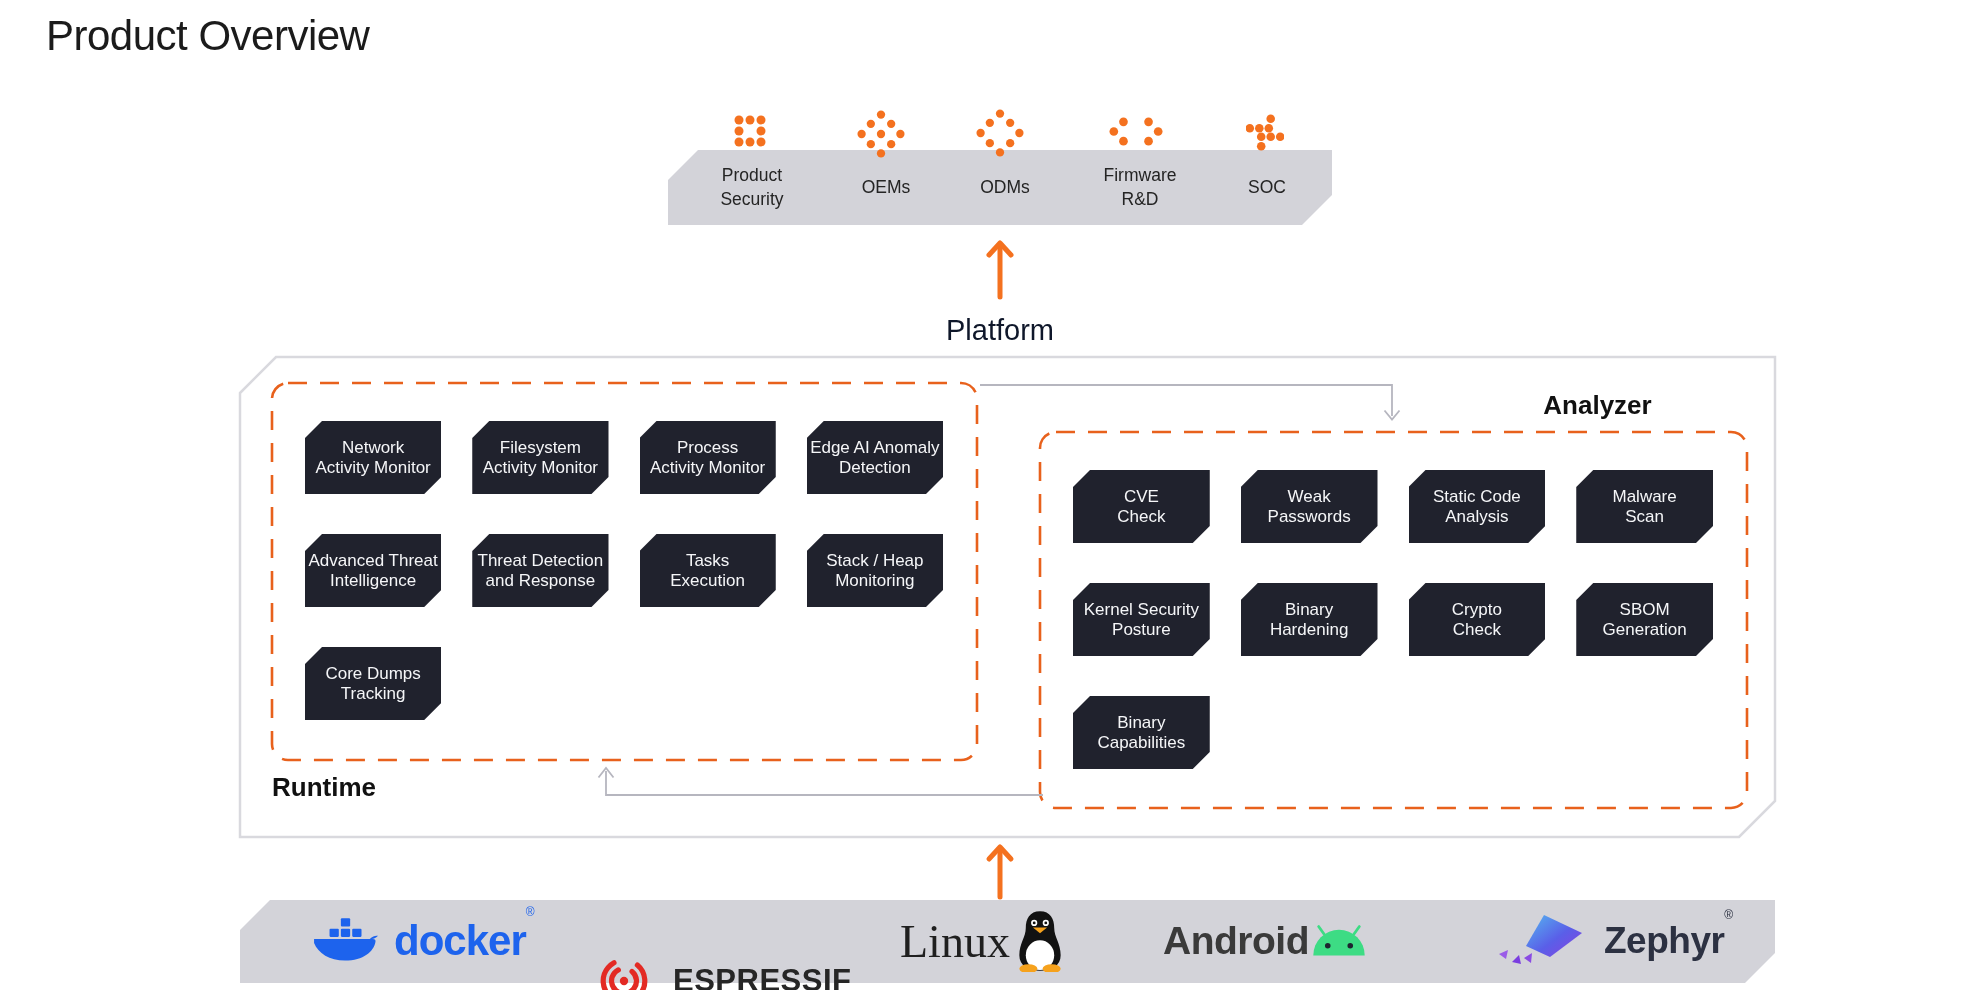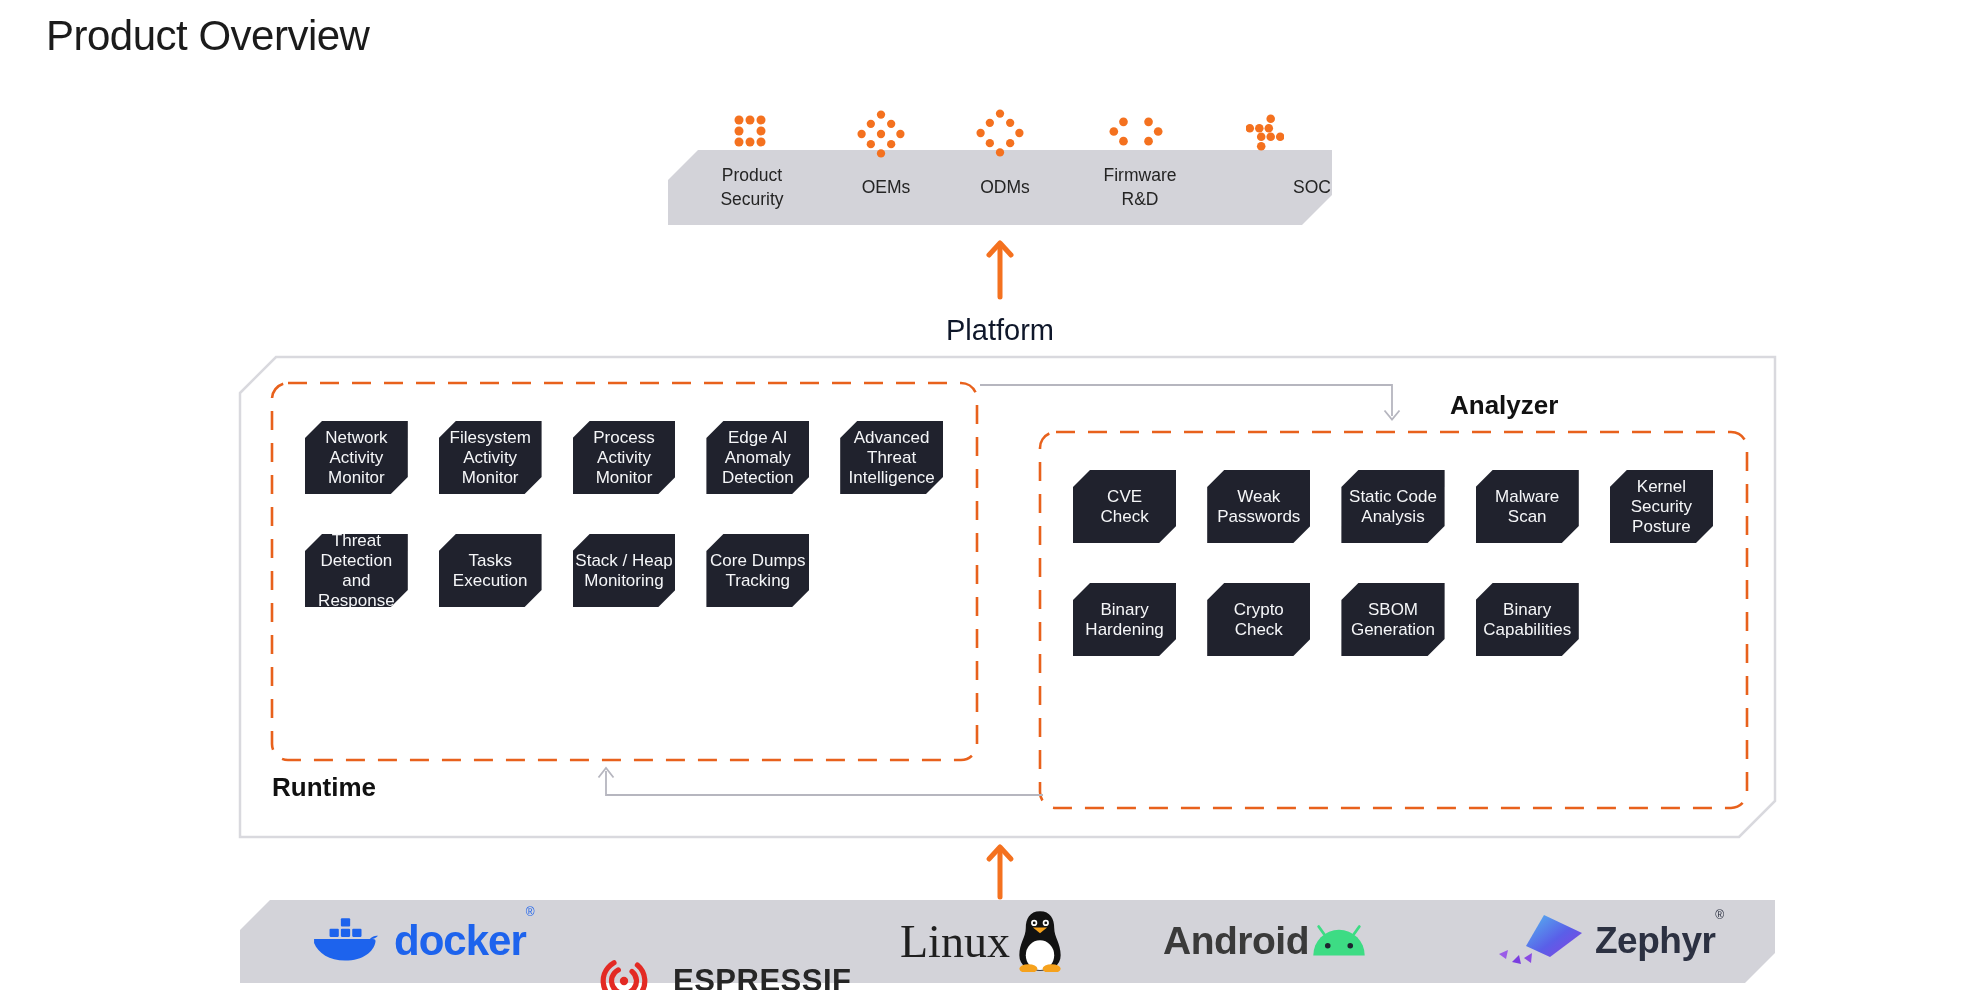--- a/index.html
+++ b/index.html
@@ -12,40 +12,40 @@
   #page-title{left:46px;top:12px;font-size:42px;font-weight:500;letter-spacing:-0.5px;color:#1b1b1b;}
 
   
   .banner-cell{position:absolute;top:150px;height:75px;width:104px;display:flex;align-items:center;justify-content:center;text-align:center;font-size:17.5px;line-height:1.32;color:#242424;}
 
   
   .dot-icon{position:absolute;}
 
   #platform-label{left:900px;top:314px;width:200px;text-align:center;font-size:29px;font-weight:500;color:#0f172a;}
 
-  #analyzer-label{left:1450px;top:390px;width:295px;text-align:left;font-size:26px;font-weight:600;color:#111;}
+  #analyzer-label{left:1450px;top:390px;width:295px;text-align:center;font-size:26px;font-weight:600;color:#111;}
   #runtime-label{left:272px;top:772px;font-size:26px;font-weight:600;color:#111;}
 
-  .grid{position:absolute;display:grid;grid-template-columns:repeat(5,1fr);grid-template-rows:repeat(3,73px);column-gap:31px;row-gap:40px;}
+  .grid{position:absolute;display:grid;grid-template-columns:repeat(4,1fr);grid-template-rows:repeat(3,73px);column-gap:31px;row-gap:40px;}
   #runtime-grid{left:305px;top:421px;width:638px;height:299px;}
   #analyzer-grid{left:1073px;top:470px;width:640px;height:299px;}
   .feature-box{background:#20222D;color:#f5f6f8;display:flex;flex-direction:column;align-items:center;justify-content:center;text-align:center;font-size:17px;line-height:20px;clip-path:polygon(17px 0,100% 0,100% calc(100% - 17px),calc(100% - 17px) 100%,0 100%,0 17px);}
 
   
   .logo{position:absolute;display:flex;align-items:center;}
   #logo-docker{left:312px;top:904px;height:74px;gap:16px;}
   #logo-docker .wordmark{font-size:42px;font-weight:700;letter-spacing:-1px;color:#1D63ED;}
   #logo-espressif{left:598px;top:948px;height:66px;gap:23px;}
   #logo-espressif .wordmark{font-size:31px;font-weight:700;letter-spacing:0.5px;color:#262626;}
   #logo-linux{left:900px;top:902px;height:78px;gap:4px;}
   #logo-linux .wordmark{font-family:"Liberation Serif",serif;font-size:46px;color:#1f1f1f;}
   #logo-android{left:1163px;top:908px;height:66px;gap:0;}
   #logo-android .wordmark{font-size:39px;font-weight:600;letter-spacing:-0.5px;color:#3a3a3a;}
   #logo-zephyr{left:1496px;top:906px;height:70px;gap:9px;}
-  #logo-zephyr .wordmark{font-size:37px;font-weight:700;letter-spacing:-0.5px;color:#2C3142;}
+  #logo-zephyr .wordmark{font-size:37px;font-weight:700;letter-spacing:-0.5px;color:#2C3142;margin-left:9px;}
   .reg{font-size:12px;vertical-align:top;position:relative;top:-12px;font-weight:400;}
 </style>
 </head>
 <body>
 
 <div id="stage">
 
   <svg id="bg" viewBox="0 0 1970 990">
 
     <polygon points="668,180 698,150 1332,150 1332,195 1302,225 668,225" fill="#D3D3D9"></polygon>
@@ -138,21 +138,21 @@
         <circle cx="26" cy="25" r="4.5"></circle>
         <circle cx="36" cy="25" r="4.5"></circle>
       <circle cx="16" cy="35" r="4.5"></circle>
     </g>
   </svg>
 
   <div class="banner-cell" style="left:700px">Product Security</div>
   <div class="banner-cell" style="left:834px">OEMs</div>
   <div class="banner-cell" style="left:953px">ODMs</div>
   <div class="banner-cell" style="left:1088px">Firmware R&amp;D</div>
-  <div class="banner-cell" style="left:1260px">SOC</div>
+  <div class="banner-cell" style="left:1215px">SOC</div>
 
   <div id="platform-label" class="abs">Platform</div>
 
   <div id="analyzer-label" class="abs">Analyzer</div>
   <div id="runtime-label" class="abs">Runtime</div>
 
   <div id="runtime-grid" class="grid">
       <div class="feature-box">
         <span>Network</span>
         <span>Activity Monitor</span>

